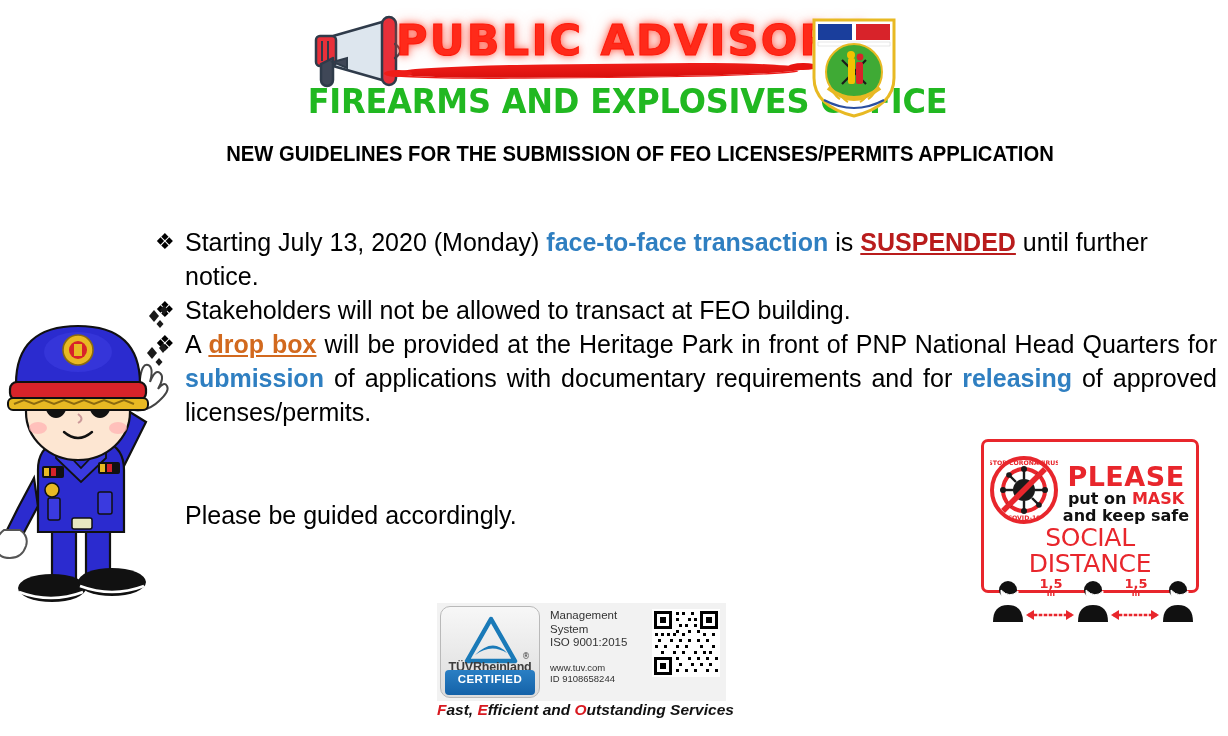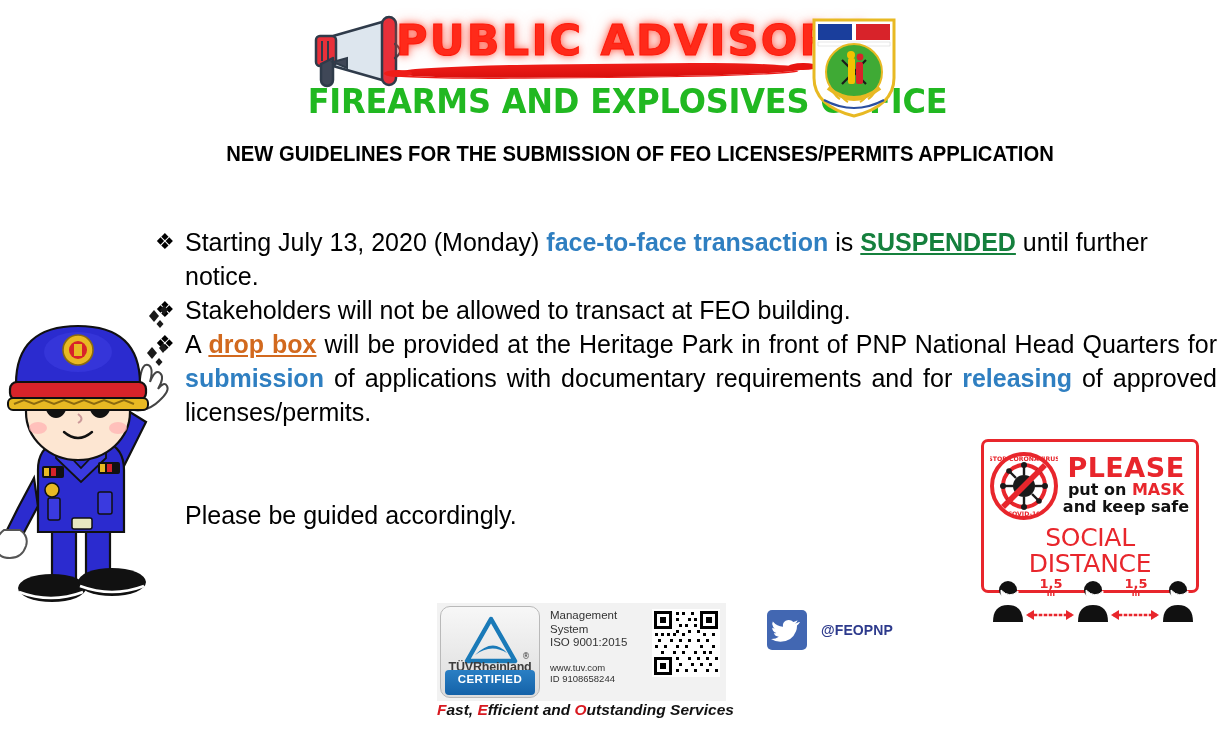--- a/index.html
+++ b/index.html
@@ -74,38 +74,38 @@
   .bullet-row {
     position: relative; padding-left: 30px; margin-bottom: 0px;
   }
   .bullet-mark {
     position: absolute; left: 0; top: 0; font-size: 22px; line-height: 34px;
     color: #000;
   }
   .bullet-text { display: block; }
   .just { text-align: justify; text-align-last: left; }
   .b-blue { color: #2f7fc1; font-weight: bold; }
-  .b-red { color: #15803d; font-weight: bold; text-decoration: underline;
+  .b-red { color: #b91c1c; font-weight: bold; text-decoration: underline;
            text-underline-offset: 2px; text-decoration-thickness: 2px; }
   .b-orange { color: #d2691e; font-weight: bold; text-decoration: underline; }
   #closing-line {
     position: absolute; left: 185px; top: 498px; font-size: 25px;
     line-height: 34px; color: #000;
   }
 
   
   #mascot { position: absolute; left: -6px; top: 292px; width: 178px; height: 318px; }
 
   
   #covid-sign {
     position: absolute; left: 981px; top: 439px; width: 218px; height: 154px;
     background: #fff; border: 3px solid #e8262c; border-radius: 7px;
     padding: 4px 6px 3px 6px;
   }
-  #covid-top { display: flex; align-items: center; height: 78px; }
+  #covid-top { display: flex; align-items: flex-end; height: 78px; }
   #covid-virus-badge { width: 68px; height: 68px; position: relative; flex: 0 0 68px; margin-top:2px;}
   #covid-text-block { flex: 1; padding-left: 4px; }
   .covid-please {
     font-family: "DejaVu Sans", sans-serif;
     font-size: 27px; font-weight: bold; color: #e8262c; line-height: 26px;
     letter-spacing: 0.5px; text-align:center;
   }
   .covid-mask-line {
     font-family: "DejaVu Sans", sans-serif;
     font-size: 16px; font-weight: bold; color: #111; line-height: 17px; text-align:center;
@@ -475,25 +475,14 @@
         <rect x="54" y="60" width="3" height="3"></rect>
           <rect x="63" y="60" width="3" height="3"></rect>
       </g>
     </svg>
   </div>
 </div>
 
 <div id="tuv-tagline"><span class="hl">F</span><span>ast, </span><span class="hl">E</span><span>fficient and </span><span class="hl">O</span><span>utstanding Services</span></div>
 
 <div id="social-block">
-  <div class="social-row">
-    <div class="social-icon">
-      <svg viewBox="0 0 44 42" width="44" height="42">
-        <rect x="2" y="1" width="40" height="40" rx="5" fill="#4267b2"></rect>
-        <path d="M34 13 q-2 1.2 -4 1.6 q2-1.2 2.6-3.4 q-2 1.2 -4.2 1.7 q-1.9-2-4.6-2 q-3.6 0-5.4 3.2 q-.8 1.5 -.4 3.6
-                 q-6-0.4-10.2-5.3 q-1.6 2.9 0.4 5.6 q.7 1 1.8 1.5 q-1.5-0.1-2.8-0.8 q0 4 4.2 5.2 q-1.2 .4 -2.6 .2
-                 q1.2 3.5 5 3.6 q-3.2 2.5 -7.8 2.3 q4.2 2.7 9.4 2.7 q11.6 0 15.6-10.4 q1-2.5 1-5.2 v-.7 q1.8-1.3 3-3.4 Z" fill="#ffffff"></path>
-      </svg>
-    </div>
-    <div class="social-handle">@FEOPNP</div>
-  </div>
 
 </div>
 
 </body></html>

